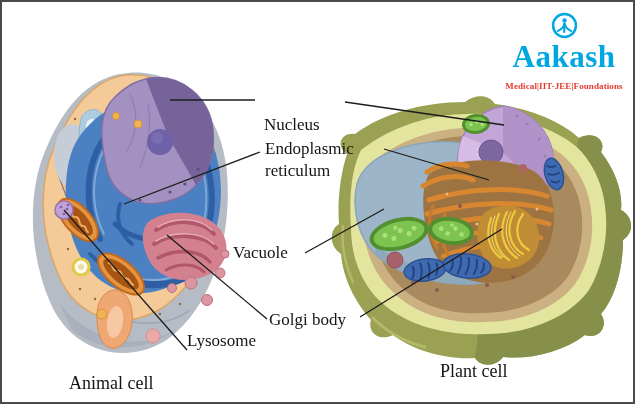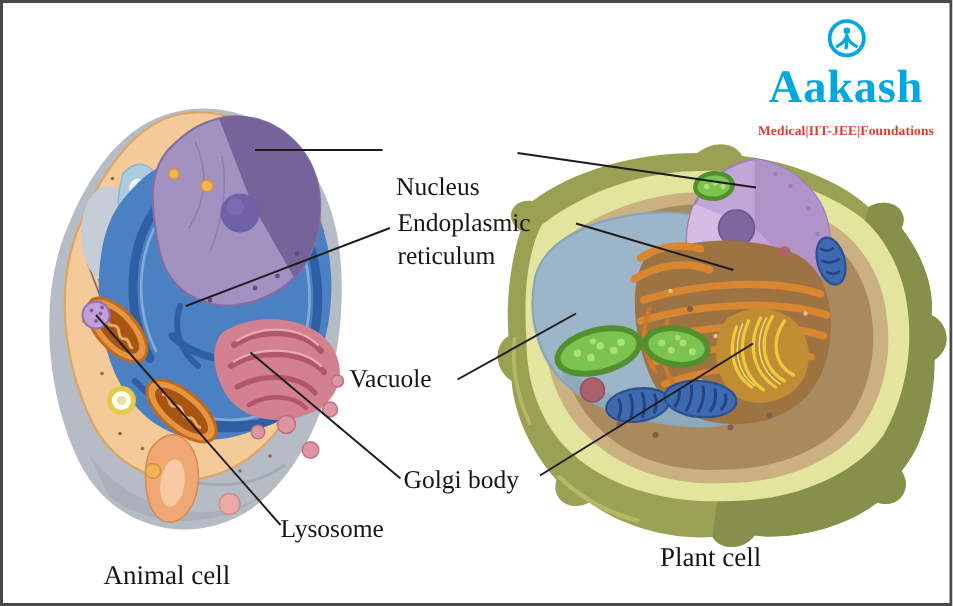--- a/index.html
+++ b/index.html
@@ -347,21 +347,21 @@
       <path d="M 265,317 L 165,233"></path>
       <path d="M 358,315 L 500,227"></path>
       <path d="M 185,348 L 62,208"></path>
     </g>
   </svg>
 
   <div class="lbl" style="left:262px;top:88px;margin-top:24px;">Nucleus</div>
   <div class="lbl wrap" style="left:263px;top:136px;">Endoplasmic reticulum</div>
   <div class="lbl" style="left:231px;top:240px;">Vacuole</div>
   <div class="lbl" style="left:267px;top:307px;text-align:center;">Golgi body</div>
-  <div class="lbl" style="left:185px;top:340px;">Lysosome</div>
+  <div class="lbl" style="left:185px;top:328px;">Lysosome</div>
 
   <div class="caption" style="left:67px;top:371px;">Animal cell</div>
   <div class="caption" style="left:438px;top:359px;">Plant cell</div>
 
   <div class="logo">
     <svg width="27" height="27" viewBox="0 0 26 26">
       <circle cx="13" cy="13" r="11" fill="none" stroke="#00a7e0" stroke-width="2.4"></circle>
       <circle cx="13" cy="8.2" r="2.1" fill="#00a7e0"></circle>
       <g stroke="#00a7e0" stroke-width="2.1" fill="none" stroke-linecap="round">
         <path d="M 13,11.5 C 12.2,14.5 9.5,16.8 6.8,18.2"></path>

